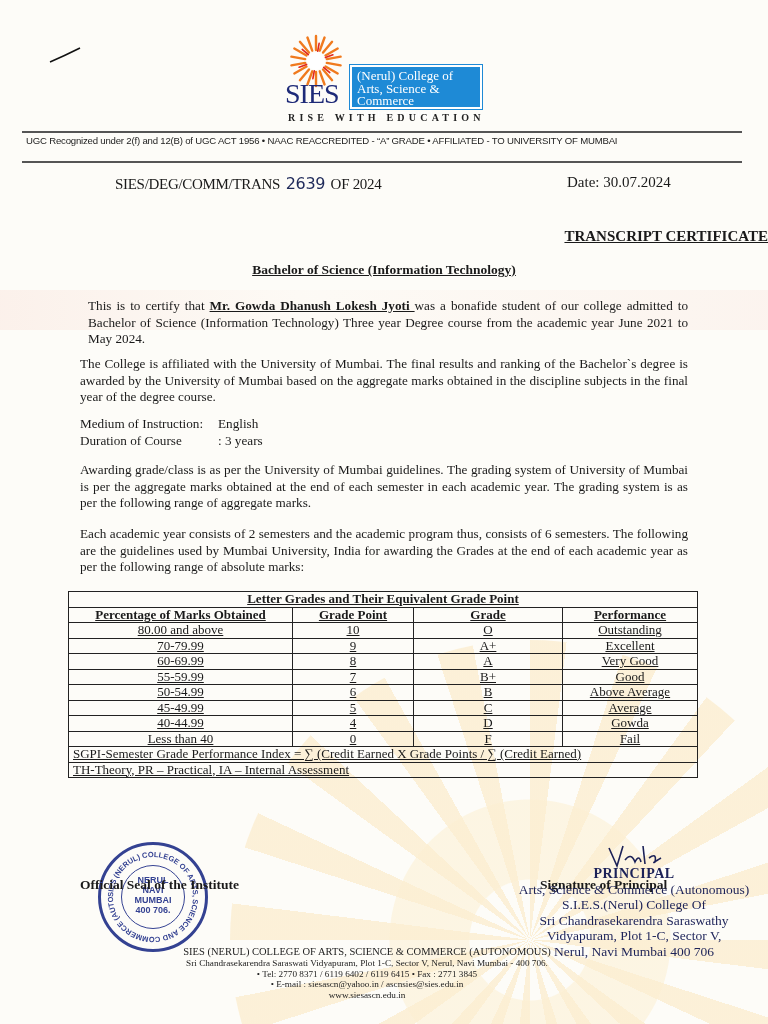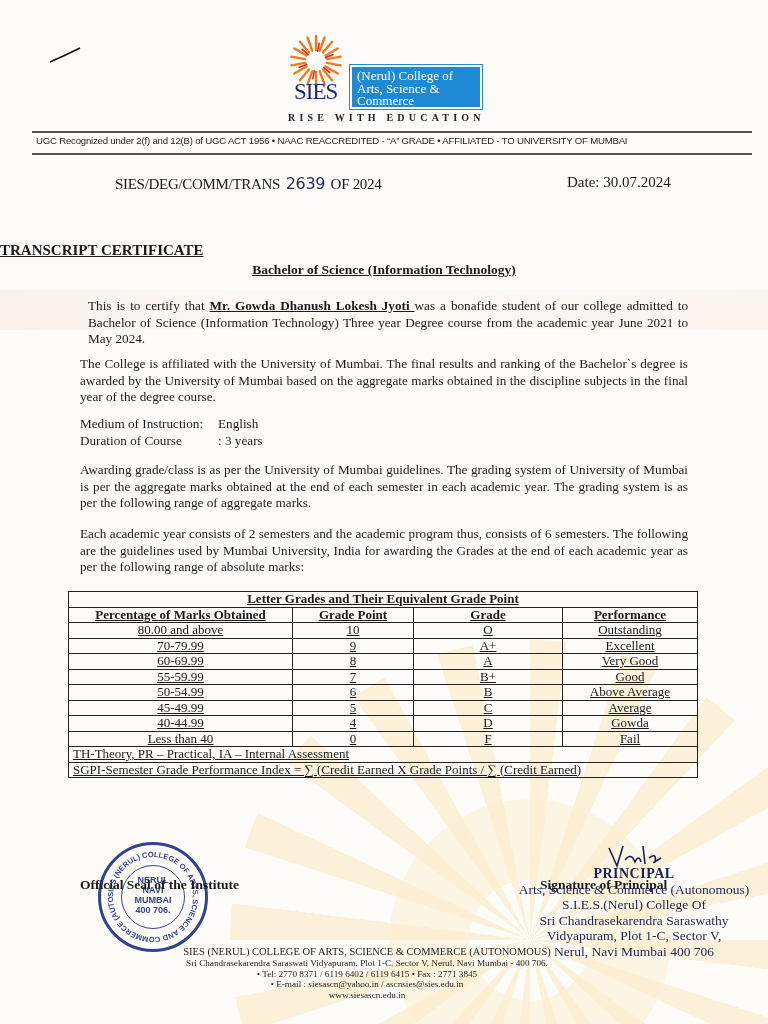--- a/index.html
+++ b/index.html
@@ -17,46 +17,46 @@
     opacity:0.8;
   }
   .bg-band {
     position:absolute; left:0; top:290px; width:768px; height:40px;
     background:linear-gradient(90deg, rgba(248,220,210,0.35), rgba(253,240,230,0.15) 40%, rgba(248,220,210,0.25));
   }
   .pen-mark { position:absolute; left:46px; top:42px; width:40px; height:24px; }
   .logo { position:absolute; left:285px; top:33px; width:200px; height:92px; }
   .sun-icon { position:absolute; left:0; top:0; width:62px; height:62px; }
   .sies-text {
-    position:absolute; left:0; top:47px; font-size:23px; color:#1e2a78;
-    font-family:"Liberation Serif", serif; letter-spacing:-1px; line-height:1;margin-left:9px;
+    position:absolute; left:0; top:47px; font-size:28px; color:#1e2a78;
+    font-family:"Liberation Serif", serif; letter-spacing:-1px; line-height:1;
   }
   .college-box {
     position:absolute; left:65px; top:32px; width:132px; height:44px;
     background:#1e8ad6; border:2px solid #fff; outline:1px solid #1e8ad6;
     color:#fff; font-weight:normal; font-size:13px; line-height:12.5px;
     padding:3px 5px; box-sizing:border-box; font-family:"Liberation Serif", serif;
   }
   .tagline {
     position:absolute; left:3px; top:79px; font-size:10px; font-weight:bold;
     letter-spacing:4.2px; color:#222; font-family:"Liberation Serif", serif; white-space:nowrap;
   }
   .accr-bar {
-    position:absolute; left:32px; top:131px; width:720px; height:24px;
+    position:absolute; left:22px; top:131px; width:720px; height:32px;
     border-top:2px solid #555; border-bottom:2px solid #555; box-sizing:border-box;
     font-size:9.6px; line-height:16px; white-space:nowrap; padding-left:4px;
     font-family:"Liberation Sans Narrow","Liberation Sans", sans-serif; color:#222;
     letter-spacing:-0.2px;
   }
   .ref-line { position:absolute; left:115px; top:174px; font-size:15px; letter-spacing:-0.3px; white-space:nowrap; }
   .ref-num { font-family:"DejaVu Sans", sans-serif; color:#1f2a5a; font-size:16px; margin:0 2px; }
   .date-line { position:absolute; left:567px; top:174px; font-size:15px; white-space:nowrap; }
   .title {
-    position:absolute; left:0; width:768px; top:228px; text-align:left;
-    font-size:15px; font-weight:bold; text-decoration:underline;margin-top:14px;
+    position:absolute; left:0; width:768px; top:228px; text-align:right;
+    font-size:15px; font-weight:bold; text-decoration:underline;
   }
   .subtitle {
     position:absolute; left:0; width:768px; top:262px; text-align:center;
     font-size:13.5px; font-weight:bold; text-decoration:underline;
   }
   .para {
     position:absolute; left:80px; width:608px; font-size:13.2px; line-height:16.5px;
     text-align:justify; text-align-last:left;
   }
   .para1 { top:298px; left:88px; width:600px; }
@@ -241,24 +241,24 @@
     <td>D</td>
     <td>Gowda</td>
   </tr>
   <tr>
     <td>Less than 40</td>
     <td>0</td>
     <td>F</td>
     <td>Fail</td>
   </tr>
   <tr>
+    <td colspan="4" class="left">SGPI-Semester Grade Performance Index = ∑ (Credit Earned X Grade Points / ∑ (Credit Earned)</td>
+  </tr>
+  <tr>
     <td colspan="4" class="left">TH-Theory, PR – Practical, IA – Internal Assessment</td>
-  </tr>
-  <tr>
-    <td colspan="4" class="left">SGPI-Semester Grade Performance Index = ∑ (Credit Earned X Grade Points / ∑ (Credit Earned)</td>
   </tr>
 </tbody>
   </table>
 
 <div class="seal">
   <svg class="seal-ring-text" viewBox="0 0 104 104">
     <defs>
         <path id="ringpath" d="M52,52 m-40,0 a40,40 0 1,1 80,0 a40,40 0 1,1 -80,0"></path>
       </defs>
     <text font-size="7.5" font-family="Liberation Sans, sans-serif" font-weight="bold" fill="#23338a">

